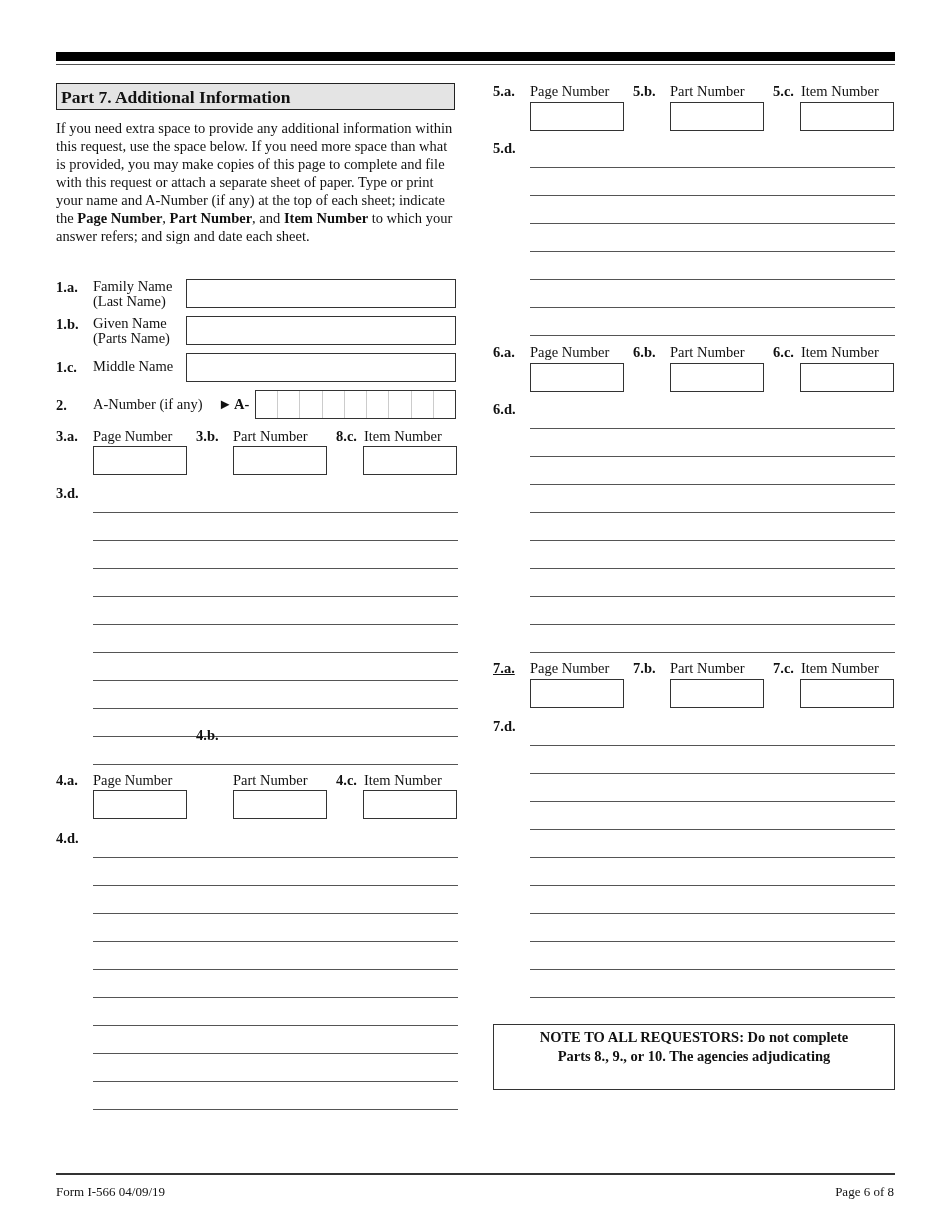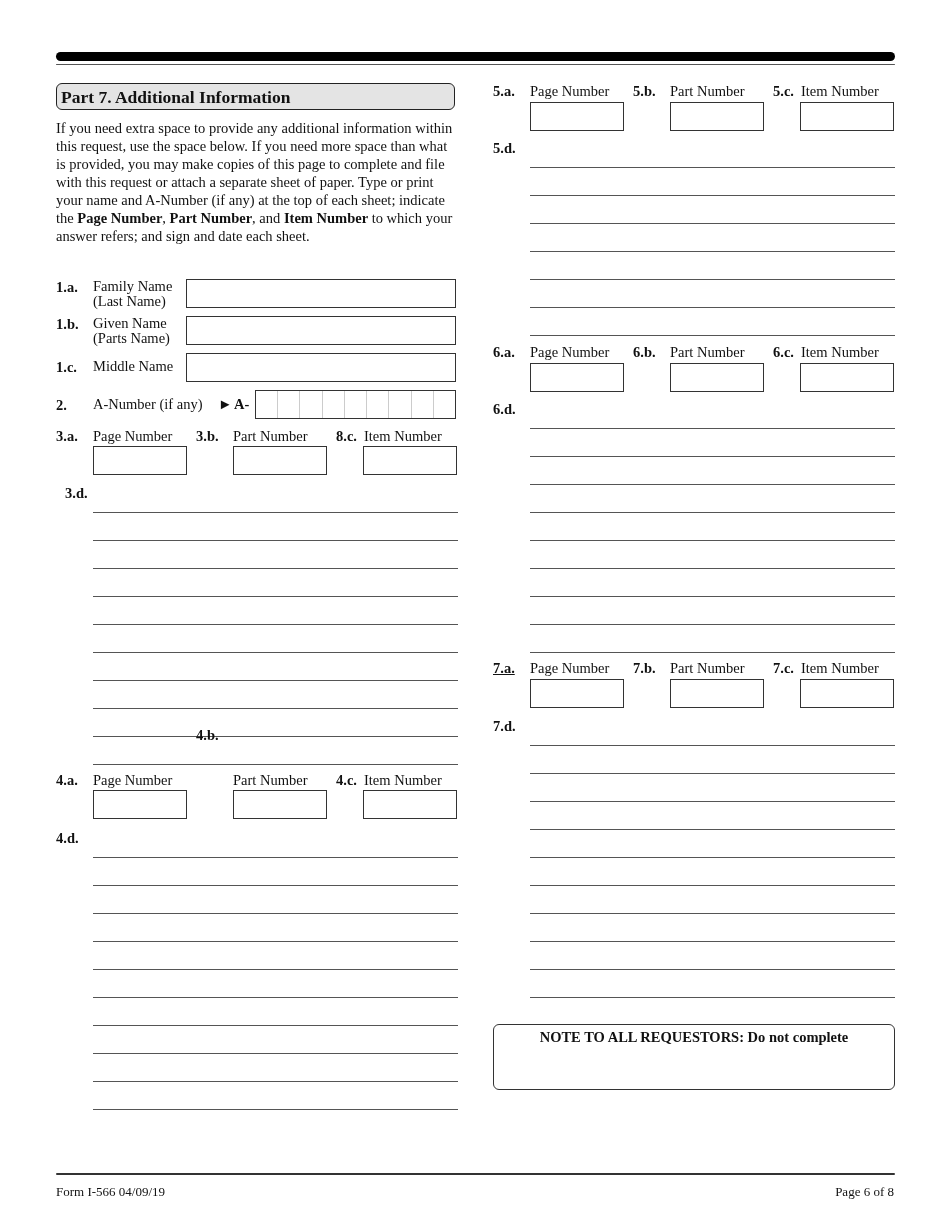--- a/index.html
+++ b/index.html
@@ -1,18 +1,18 @@
 <!DOCTYPE html>
 <html><head>
 <meta charset="utf-8">
 <style>
   html, body { margin:0; padding:0; background:#fff; }
   body { width:950px; height:1230px; position:relative; overflow:hidden;
          font-family:"Liberation Serif", "DejaVu Serif", serif; color:#111; font-size:14.5px; }
-  .abs { position:absolute;border-radius:6px; }
+  .abs { position:absolute; }
   .topbar-thick { left:56px; top:52px; width:839px; height:9px; background:#000; }
   .topbar-thin { left:56px; top:64px; width:839px; height:1px; background:#555; }
   .part-header { left:56px; top:83px; width:399px; height:27px; background:#e4e4e4;
                  border:1px solid #222; box-sizing:border-box; font-weight:bold; font-size:17.5px;
                  line-height:27px; padding-left:4px; }
   .intro { left:56px; top:119px; width:402px; font-size:14.5px; line-height:18px; }
   .intro b { font-weight:bold; }
   .num { position:absolute; font-weight:bold; font-size:14.5px; }
   .lbl { position:absolute; font-size:14.5px; line-height:15px; }
   .box { position:absolute; border:1px solid #333; box-sizing:border-box; background:#fff;
@@ -75,21 +75,21 @@
 <div id="groups">
     <span class="num" style="left:56px;top:428px;">3.a.</span>
     <span class="lbl" style="left:93px;top:429px;">Page Number</span>
     <span class="num" style="left:196px;top:428px;">3.b.</span>
     <span class="lbl" style="left:233px;top:429px;">Part Number</span>
     <span class="num" style="left:336px;top:428px;">8.c.</span>
     <span class="lbl" style="left:364px;top:429px;">Item Number</span>
     <div class="box" style="left:93px;top:446px;width:94px;height:29px;"></div>
     <div class="box" style="left:233px;top:446px;width:94px;height:29px;"></div>
     <div class="box" style="left:363px;top:446px;width:94px;height:29px;"></div>
-    <span class="num" style="left:56px;top:485px;margin-left:9px;">3.d.</span>
+    <span class="num" style="left:56px;top:485px;">3.d.</span>
     <div class="line" style="left:93px;top:512px;width:365px;"></div>
     <div class="line" style="left:93px;top:540px;width:365px;"></div>
     <div class="line" style="left:93px;top:568px;width:365px;"></div>
     <div class="line" style="left:93px;top:596px;width:365px;"></div>
     <div class="line" style="left:93px;top:624px;width:365px;"></div>
     <div class="line" style="left:93px;top:652px;width:365px;"></div>
     <div class="line" style="left:93px;top:680px;width:365px;"></div>
     <div class="line" style="left:93px;top:708px;width:365px;"></div>
     <div class="line" style="left:93px;top:736px;width:365px;"></div>
     <div class="line" style="left:93px;top:764px;width:365px;"></div>
@@ -166,17 +166,18 @@
     <div class="line" style="left:530px;top:857px;width:365px;"></div>
     <div class="line" style="left:530px;top:885px;width:365px;"></div>
     <div class="line" style="left:530px;top:913px;width:365px;"></div>
     <div class="line" style="left:530px;top:941px;width:365px;"></div>
     <div class="line" style="left:530px;top:969px;width:365px;"></div>
     <div class="line" style="left:530px;top:997px;width:365px;"></div>
   </div>
 
 <div class="abs note">
   <div>NOTE TO ALL REQUESTORS:  Do not complete</div>
+  <div>Parts 8., 9., or 10.  The agencies adjudicating</div>
 </div>
 
 <div class="abs footer-line"></div>
 <div class="abs footer-left">Form I-566   04/09/19</div>
 <div class="abs footer-right">Page 6 of 8</div>
 
 </body></html>

